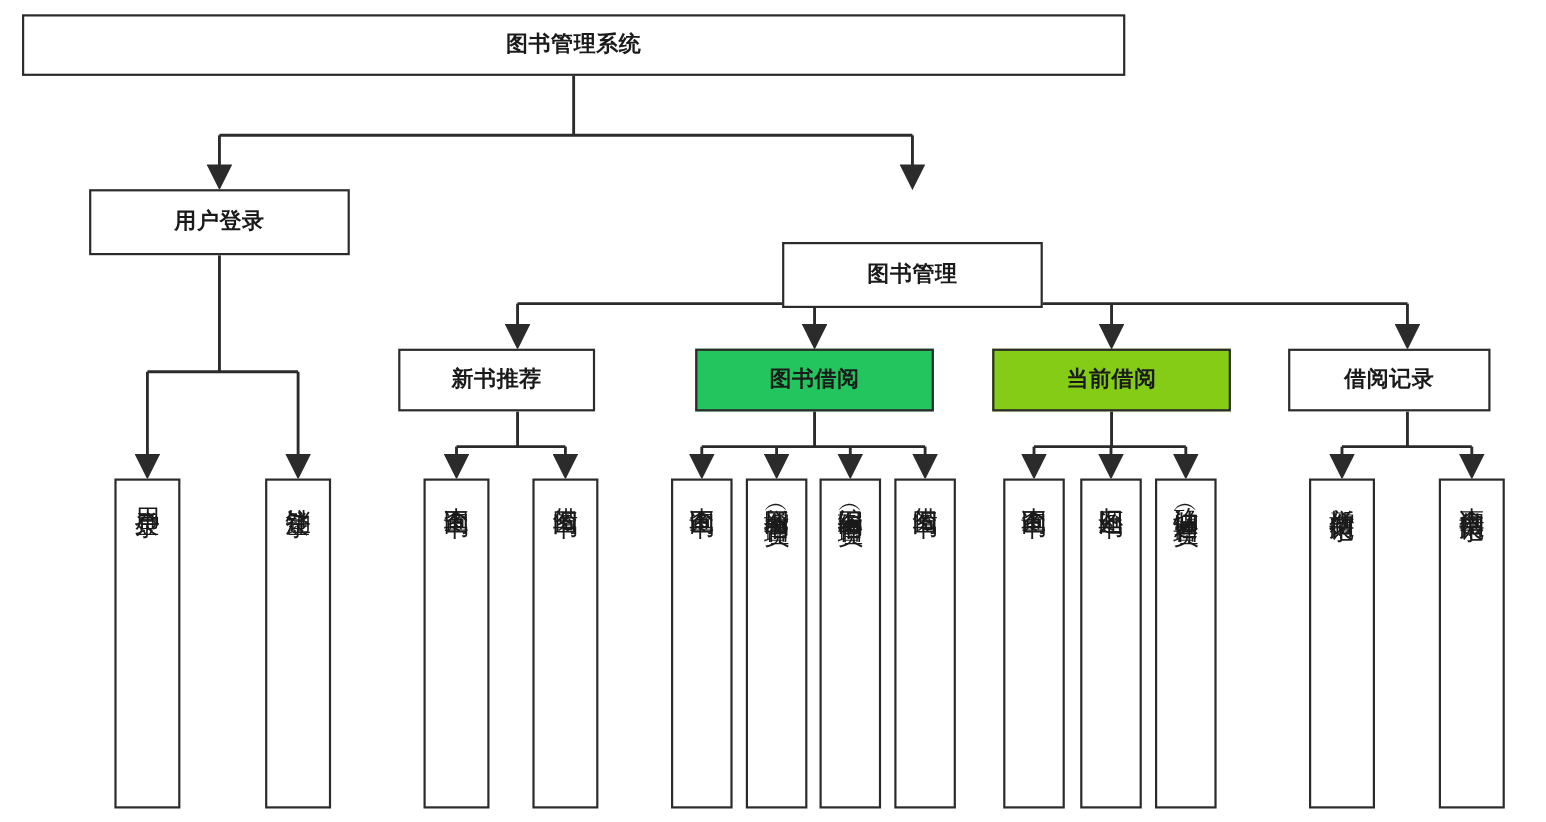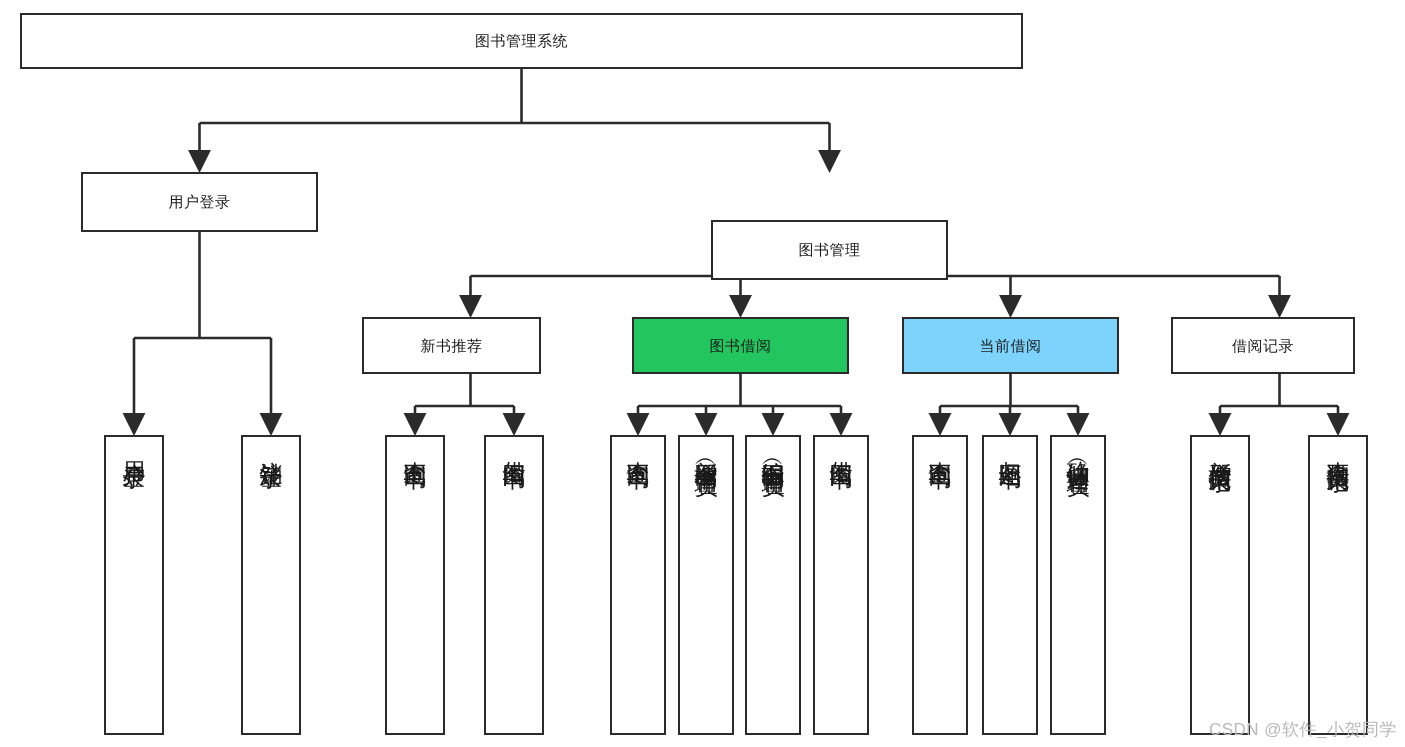--- a/index.html
+++ b/index.html
@@ -37,22 +37,23 @@
     color: #1a1a1a;
     z-index: 2;
   }
   .node .label {
     display: block;
     text-align: center;
     line-height: 1.18;
     white-space: pre;
   }
   .node.horiz .label {
-    font-size: 15px;
+    font-size: 20px;
     letter-spacing: 0.5px;
+    font-weight: bold;
   }
   .node.vert {
     align-items: flex-start;
     padding-top: 6px;
   }
   .node.vert .label {
     writing-mode: vertical-rl;
     text-orientation: upright;
     font-size: 23px;
     letter-spacing: 2px;
@@ -126,21 +127,21 @@
       </div>
       <div class="node horiz" style="left: 711px; top: 172px; width: 237px; height: 60px; border-color: rgb(43, 43, 43); background: rgb(255, 255, 255); color: rgb(26, 26, 26); margin-top: 48px;">
         <span class="label">图书管理</span>
       </div>
       <div class="node horiz" style="left: 362px; top: 317px; width: 179px; height: 57px; border-color: rgb(43, 43, 43); background: rgb(255, 255, 255); color: rgb(26, 26, 26);">
         <span class="label">新书推荐</span>
       </div>
       <div class="node horiz" style="left: 632px; top: 317px; width: 217px; height: 57px; border-color: rgb(43, 43, 43); background: #22c55e; color: rgb(26, 26, 26);">
         <span class="label">图书借阅</span>
       </div>
-      <div class="node horiz" style="left: 902px; top: 317px; width: 217px; height: 57px; border-color: rgb(43, 43, 43); background: #7dd3fc; color: rgb(26, 26, 26);">
+      <div class="node horiz" style="left: 902px; top: 317px; width: 217px; height: 57px; border-color: rgb(43, 43, 43); background: #84cc16; color: rgb(26, 26, 26);">
         <span class="label">当前借阅</span>
       </div>
       <div class="node horiz" style="left: 1171px; top: 317px; width: 184px; height: 57px; border-color: rgb(43, 43, 43); background: rgb(255, 255, 255); color: rgb(26, 26, 26);">
         <span class="label">借阅记录</span>
       </div>
       <div class="node vert" style="left: 104px; top: 435px; width: 60px; height: 300px; border-color: rgb(43, 43, 43); background: rgb(255, 255, 255); color: rgb(26, 26, 26);">
         <span class="label">用户登录</span>
       </div>
       <div class="node vert" style="left: 241px; top: 435px; width: 60px; height: 300px; border-color: rgb(43, 43, 43); background: rgb(255, 255, 255); color: rgb(26, 26, 26);">
         <span class="label">注销登录</span>
@@ -173,15 +174,14 @@
         <span class="label">确认归还（管理员）</span>
       </div>
       <div class="node vert" style="left: 1190px; top: 435px; width: 60px; height: 300px; border-color: rgb(43, 43, 43); background: rgb(255, 255, 255); color: rgb(26, 26, 26);">
         <span class="label">新增借阅记录</span>
       </div>
       <div class="node vert" style="left: 1308px; top: 435px; width: 60px; height: 300px; border-color: rgb(43, 43, 43); background: rgb(255, 255, 255); color: rgb(26, 26, 26);">
         <span class="label">查询借阅记录</span>
       </div>
     </div>
 
-  <div id="watermark">CSDN @软件_小贺同学</div>
 
 </div>
 
 </body></html>

